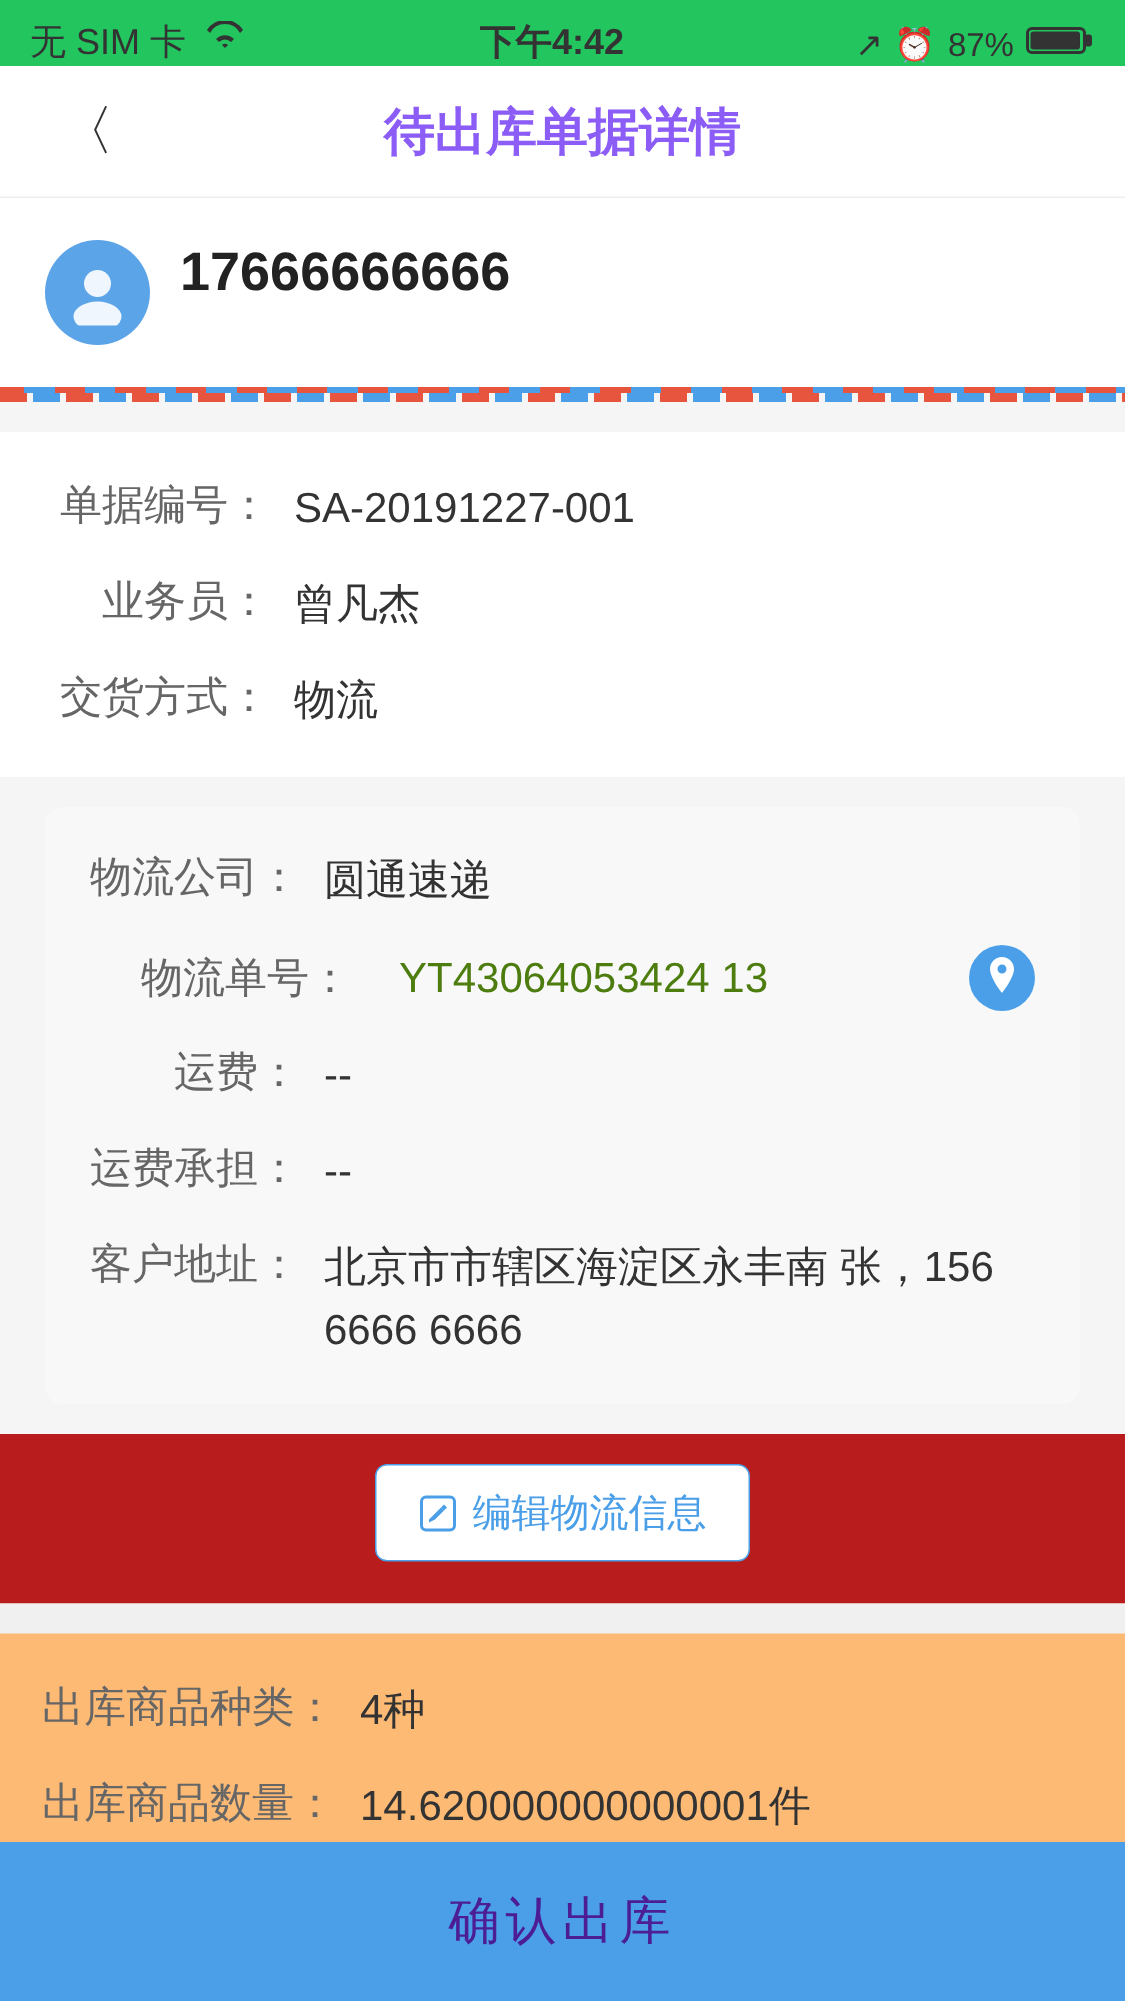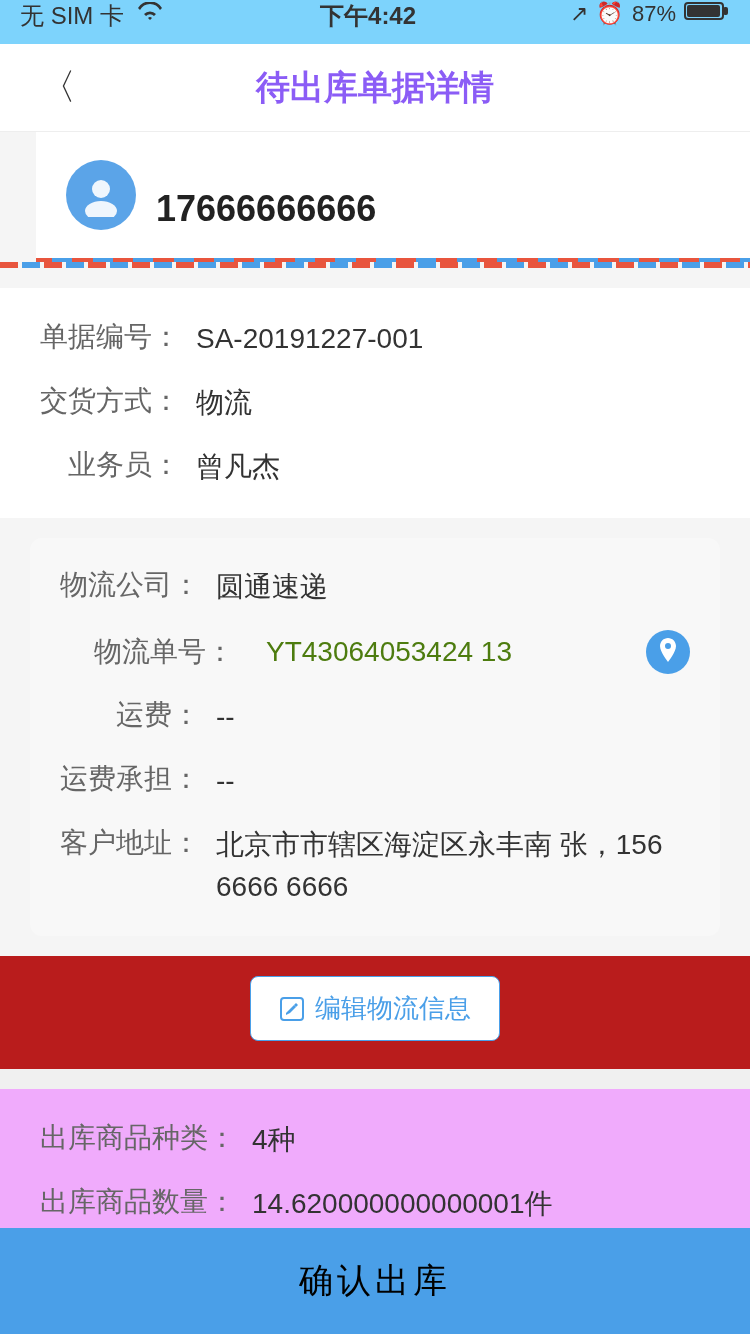--- a/index.html
+++ b/index.html
@@ -9,24 +9,24 @@
       background: #f5f5f5;
       width: 750px;
       min-height: 1334px;
       overflow-x: hidden;
       font-size: 28px;
       color: #333;
     }
 
     
     .status-bar {
-      background: #7dd3fc;
+      background: #22c55e;
       height: 44px;
       display: flex;
-      align-items: flex-start;
+      align-items: flex-end;
       justify-content: space-between;
       padding: 0 20px;
       font-size: 24px;
       font-weight: 500;
     }
     .status-left { display: flex; align-items: center; gap: 10px; }
     .status-right { display: flex; align-items: center; gap: 8px; font-size: 22px; }
 
     
     .nav-bar {
@@ -51,29 +51,28 @@
       font-size: 34px;
       font-weight: 600;
       color: #8b5cf6;
     }
 
     
     .customer-header {
       background: #fff;
       padding: 28px 30px;
       display: flex;
-      align-items: flex-end;
+      align-items: flex-start;
       gap: 20px;
       border-bottom: 4px solid transparent;
       border-image: repeating-linear-gradient(
         90deg,
         #e8553e 0px, #e8553e 20px,
         #4a9fe8 20px, #4a9fe8 40px
       ) 4;
-      margin-left: 36px;
     }
     .avatar {
       width: 70px;
       height: 70px;
       background: #5ba4e8;
       border-radius: 50%;
       display: flex;
       align-items: center;
       justify-content: center;
       flex-shrink: 0;
@@ -172,22 +171,22 @@
     }
 
     
     .section-divider {
       height: 20px;
       background: #f0f0f0;
     }
 
     
     .stats-section {
-      background: #f0abfc;
-      padding: 30px 36px;
+      background: #fdba74;
+      padding: 30px 24px;
     }
 
     
     .view-btn-row {
       background: #fff;
       display: flex;
       justify-content: flex-end;
       padding: 10px 40px 30px;
     }
 
@@ -197,21 +196,21 @@
       bottom: 0;
       left: 0;
       width: 750px;
       background: #4a9fe8;
       padding: 30px 0;
       text-align: center;
     }
     .confirm-btn {
       background: transparent;
       border: none;
-      color: #000000;
+      color: #4c1d95;
       font-size: 34px;
       font-weight: 500;
       letter-spacing: 4px;
       cursor: pointer;
       width: 100%;
     }
 
     .page-content {
       padding-bottom: 120px;
     }
@@ -263,26 +262,26 @@
   </div>
 
   <div class="dashed-divider"></div>
 
   <div class="section">
     <div class="info-row">
       <span class="info-label">单据编号：</span>
       <span class="info-value">SA-20191227-001</span>
     </div>
     <div class="info-row">
+      <span class="info-label">业务员：</span>
+      <span class="info-value">曾凡杰</span>
+    </div>
+    <div class="info-row">
       <span class="info-label">交货方式：</span>
       <span class="info-value">物流</span>
-    </div>
-    <div class="info-row">
-      <span class="info-label">业务员：</span>
-      <span class="info-value">曾凡杰</span>
     </div>
   </div>
 
   <div class="logistics-section">
     <div class="info-row">
       <span class="info-label">物流公司：</span>
       <span class="info-value">圆通速递</span>
     </div>
     <div class="info-row tracking-row">
       <span class="info-label">物流单号：</span>

